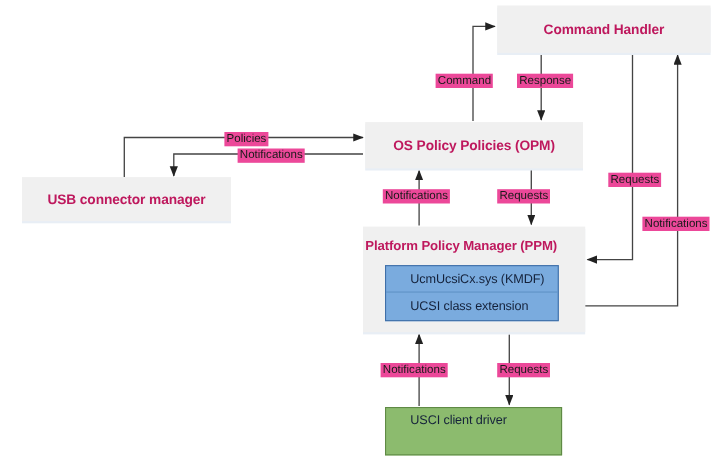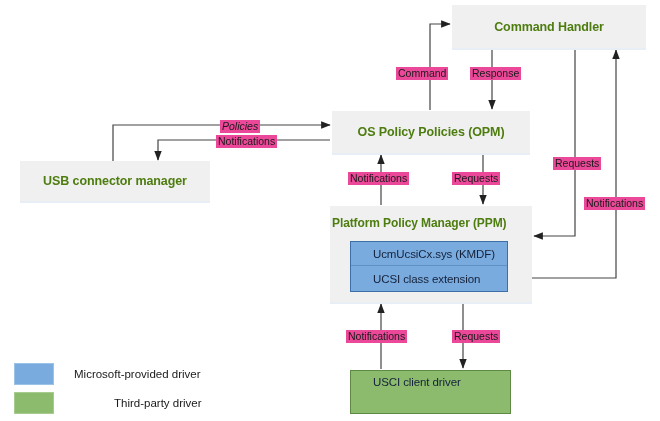--- a/index.html
+++ b/index.html
@@ -34,21 +34,21 @@
     background: #f0f0f0;
     display: flex;
     align-items: center;
   }
   .node.shadowed {
     box-shadow: 0 2px 0 0 #e8eef5;
   }
   .node-title {
     font-weight: bold;
     font-size: 12.5px;
-    color: #4d7c0f;
+    color: #be185d;
     letter-spacing: -0.1px;
   }
   #node-command-handler {
     left: 452px;
     top: 5px;
     width: 194px;
     height: 43px;
     justify-content: center;
   }
   #node-opm {
@@ -125,21 +125,21 @@
   
   .edge-label {
     position: absolute;
     font-size: 10.5px;
     color: #1a1a1a;
     white-space: nowrap;
     background: #ec4899;
     padding: 0 2px;
     line-height: 13px;
   }
-  #label-policies       { left: 220px; top: 120px; font-style: italic; }
+  #label-policies       { left: 204px; top: 120px; }
   #label-notifications-usb { left: 216px; top: 135px; }
   #label-command        { left: 396px; top: 67px; }
   #label-response       { left: 470px; top: 67px; }
   #label-notifications-ppm-opm { left: 348px; top: 172px; }
   #label-requests-opm-ppm { left: 452px; top: 172px; }
   #label-requests-ch-ppm { left: 553px; top: 157px; }
   #label-notifications-ppm-ch { left: 584px; top: 197px; }
   #label-notifications-client { left: 346px; top: 330px; }
   #label-requests-client { left: 452px; top: 330px; }
   
@@ -238,24 +238,14 @@
   <div class="edge-label" id="label-notifications-usb">Notifications</div>
   <div class="edge-label" id="label-command">Command</div>
   <div class="edge-label" id="label-response">Response</div>
   <div class="edge-label" id="label-notifications-ppm-opm">Notifications</div>
   <div class="edge-label" id="label-requests-opm-ppm">Requests</div>
   <div class="edge-label" id="label-requests-ch-ppm">Requests</div>
   <div class="edge-label" id="label-notifications-ppm-ch">Notifications</div>
   <div class="edge-label" id="label-notifications-client">Notifications</div>
   <div class="edge-label" id="label-requests-client">Requests</div>
 
-  <div id="legend">
-    <div class="legend-row r0">
-      <span class="legend-swatch blue"></span>
-      <span class="legend-text">Microsoft-provided driver</span>
-    </div>
-    <div class="legend-row r1">
-      <span class="legend-swatch green"></span>
-      <span class="legend-text">Third-party driver</span>
-    </div>
-  </div>
 
 </div>
 
 </body></html>

